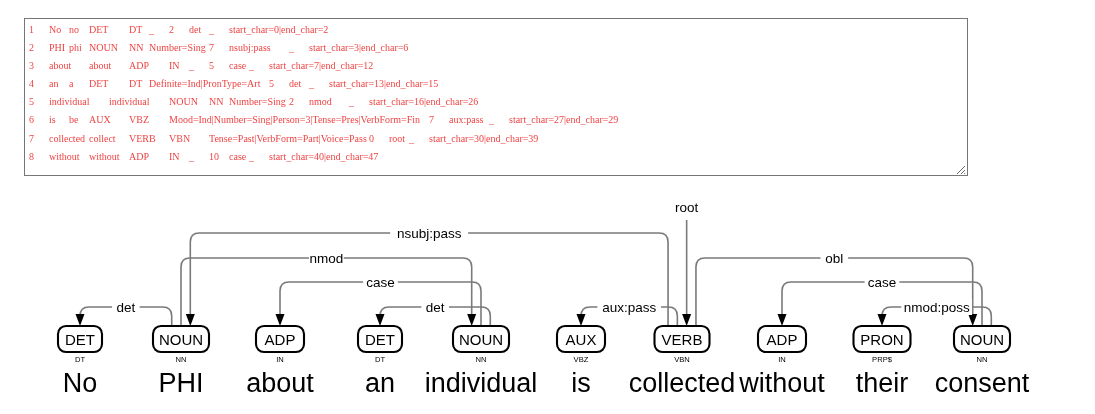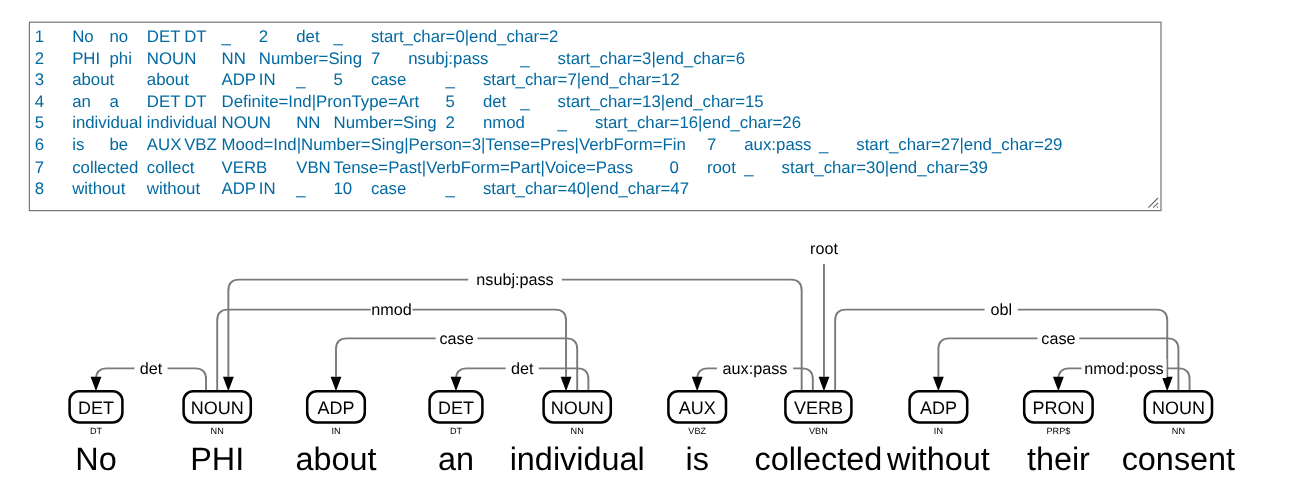--- a/index.html
+++ b/index.html
@@ -24,24 +24,24 @@
     width: 944px;
     height: 158px;
     box-sizing: border-box;
     border: 1px solid #767676;
     background: #ffffff;
     overflow: hidden;
     padding: 2px 3px 2px 4px;
   }
   #conllu-text {
     margin: 0;
-    font-family: Liberation Sans, sans-serif;
-    font-size: 14px;
+    font-family: Liberation Serif, serif;
+    font-size: 10px;
     line-height: 18.1px;
-    color: #0369a1;
+    color: #ef4444;
     white-space: pre;
     tab-size: 8;
     -moz-tab-size: 8;
     letter-spacing: 0px;
   }
   #resize-grip {
     position: absolute;
     right: 1px;
     bottom: 1px;
     width: 13px;

